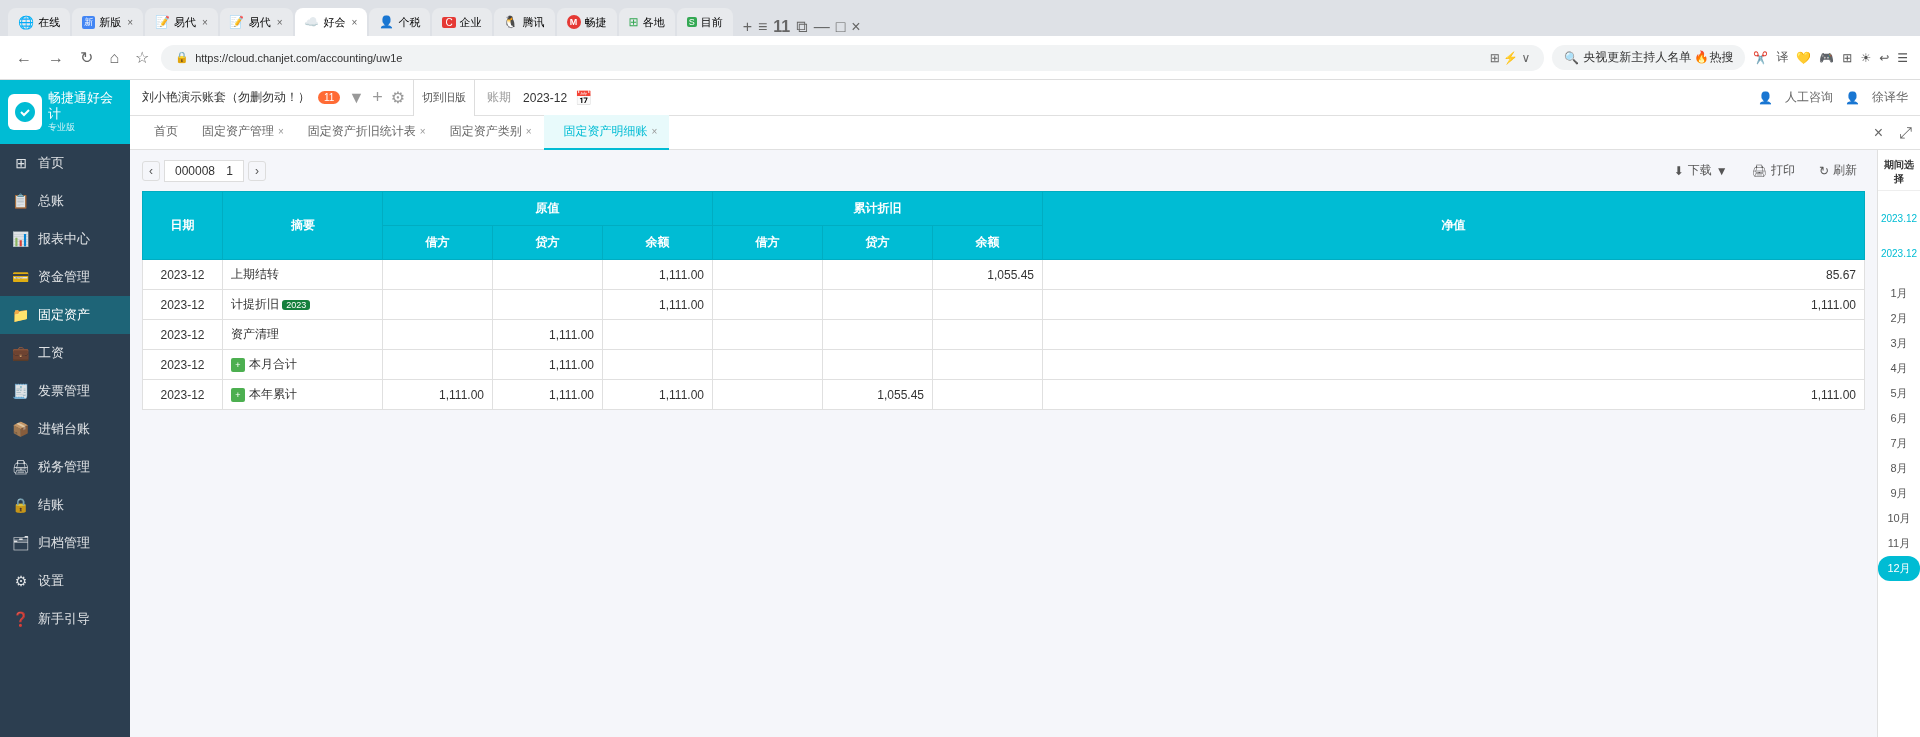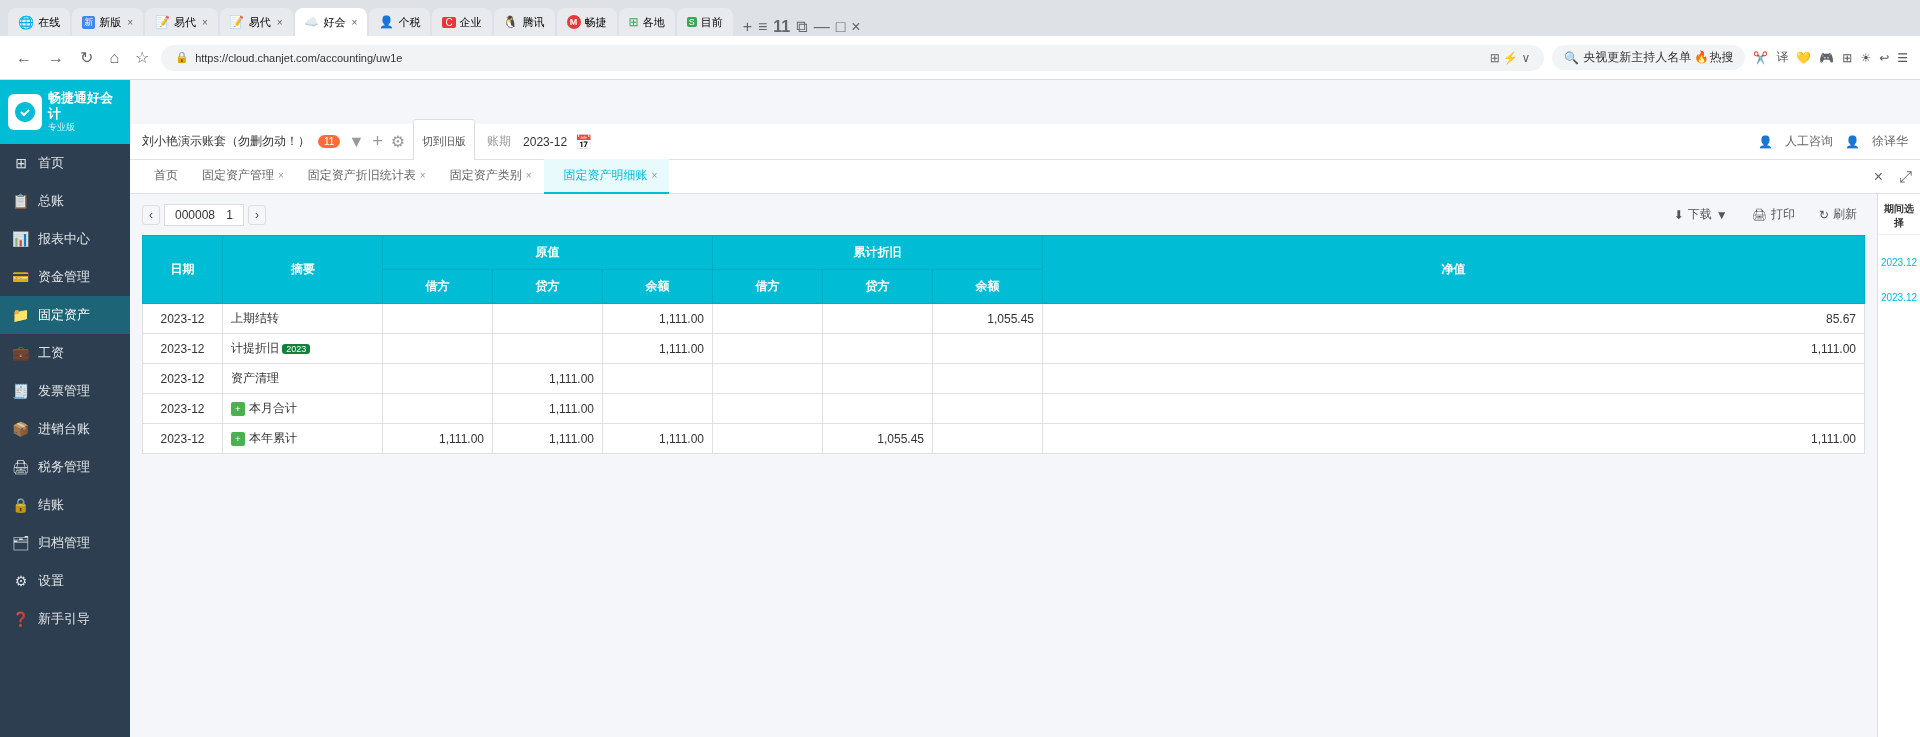--- a/index.html
+++ b/index.html
@@ -17,33 +17,33 @@
     .address-url { color: #333; font-size: 11px; }
     .search-box { background: #f1f3f4; border-radius: 20px; padding: 4px 12px; font-size: 12px; color: #333; display: flex; align-items: center; gap: 4px; }
     .browser-actions { display: flex; gap: 8px; align-items: center; color: #555; }
 
     
     .app-wrapper { display: flex; height: calc(737px - 80px); }
 
     
     .sidebar { width: 130px; background: #2c3e50; display: flex; flex-direction: column; color: #fff; flex-shrink: 0; }
     .sidebar-logo { background: #00bcd4; padding: 10px 8px; display: flex; align-items: center; gap: 6px; }
-    .sidebar-logo-text { font-size: 13px; font-weight: bold; color: #fff; line-height: 1.2; }
+    .sidebar-logo-text { font-size: 13px; font-weight: normal; color: #fff; line-height: 1.2; }
     .sidebar-logo-sub { font-size: 9px; color: rgba(255,255,255,0.8); }
     .sidebar-logo-icon { width: 36px; height: 36px; background: #fff; border-radius: 6px; display: flex; align-items: center; justify-content: center; }
     .sidebar-nav { flex: 1; overflow-y: auto; }
     .sidebar-item { display: flex; align-items: center; gap: 8px; padding: 10px 12px; cursor: pointer; color: rgba(255,255,255,0.85); font-size: 13px; transition: background 0.2s; }
     .sidebar-item.active { background: rgba(0,188,212,0.3); color: #fff; }
     .sidebar-item-icon { font-size: 14px; width: 18px; text-align: center; }
 
     
     .main-content { flex: 1; display: flex; flex-direction: column; background: #f5f6fa; overflow: hidden; }
 
     
-    .app-topbar { background: #fff; height: 36px; display: flex; align-items: center; padding: 0 12px; gap: 8px; border-bottom: 1px solid #e0e0e0; margin-top: 44px; }
+    .app-topbar { background: #fff; height: 36px; display: flex; align-items: center; padding: 0 12px; gap: 8px; border-bottom: 1px solid #e0e0e0; }
     .topbar-left { display: flex; align-items: center; gap: 8px; flex: 1; }
     .account-name { font-size: 12px; color: #333; }
     .account-badge { background: #ff6b35; color: #fff; border-radius: 10px; padding: 1px 6px; font-size: 10px; }
     .topbar-btn { border: 1px solid #ddd; background: #fff; border-radius: 3px; padding: 14px 8px; font-size: 11px; cursor: pointer; color: #555; }
     .topbar-right { display: flex; align-items: center; gap: 12px; color: #666; font-size: 12px; }
 
     
     .page-tabs { background: #fff; display: flex; align-items: center; border-bottom: 1px solid #e0e0e0; padding: 0 0 0 12px; height: 34px; }
     .page-tab { padding: 8px 12px; font-size: 12px; color: #666; cursor: pointer; display: flex; align-items: center; gap: 4px; white-space: nowrap; border-bottom: 2px solid transparent; }
     .page-tab.active { color: #00bcd4; border-bottom: 2px solid #00bcd4; background: #e8fafb; padding-left: 20px; }
@@ -410,16 +410,30 @@
     </tr>
             </tbody>
         </table>
 
       </div>
 
       <div class="period-panel">
         <div class="period-header">期间选择</div>
         <div class="period-date">2023.12</div>
         <div class="period-date">2023.12</div>
+        <div id="period-months-container">
+            <div class="period-item">1月</div>
+            <div class="period-item">2月</div>
+            <div class="period-item">3月</div>
+            <div class="period-item">4月</div>
+            <div class="period-item">5月</div>
+            <div class="period-item">6月</div>
+            <div class="period-item">7月</div>
+            <div class="period-item">8月</div>
+            <div class="period-item">9月</div>
+            <div class="period-item">10月</div>
+            <div class="period-item">11月</div>
+            <div class="period-item active">12月</div>
+          </div>
       </div>
     </div>
   </div>
 </div>
 
 </body></html>

